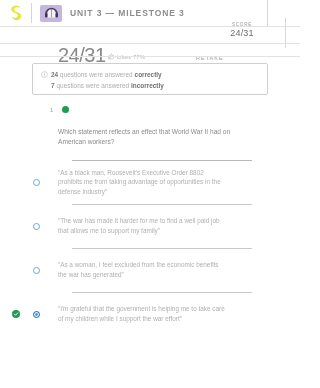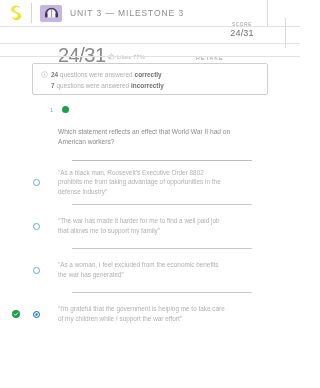--- a/index.html
+++ b/index.html
@@ -53,21 +53,21 @@
     align-items: center;
     justify-content: center;
   }
   .unit-icon svg { display: block; }
 
   .unit-title {
     font-size: 8.5px;
     letter-spacing: 0.9px;
     color: #8d8d8d;
     white-space: nowrap;
-    font-weight: 400;
+    font-weight: 700;
   }
 
   .topbar-right-rule {
     position: absolute;
     right: 32px;
     top: 0;
     width: 1px;
     height: 26px;
     background: #d9d9d9;
   }

